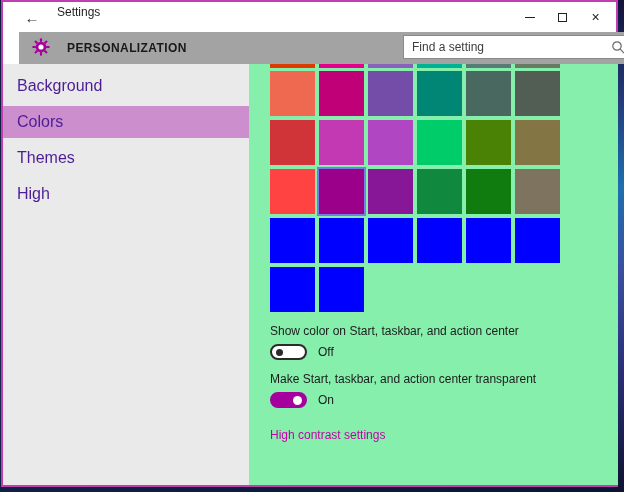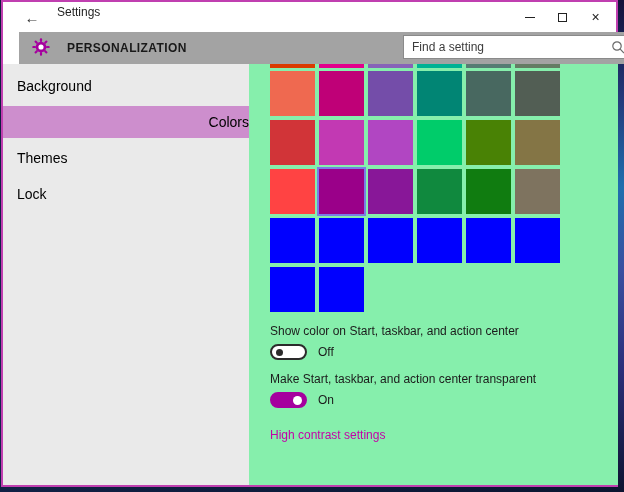--- a/index.html
+++ b/index.html
@@ -46,23 +46,23 @@
   }
   .search-box input::placeholder { color: #3c3c3c; opacity: 1; }
   .search-icon { position: absolute; right: 5px; top: 5px; }
   
   .sidebar {
     position: absolute; left: 0; top: 62px; width: 246px; height: 421px;
     background: #eaeaea; padding-top: 6px;
   }
   .side-item {
     height: 32px; margin-bottom: 4px; line-height: 32px;
-    padding-left: 14px; font-size: 14px; color: #000000; cursor: default;
-  }
-  .side-item.selected { background: #cd8ecd; text-align: right; }
+    padding-left: 14px; font-size: 16px; color: #4c1d95; cursor: default;
+  }
+  .side-item.selected { background: #cd8ecd; }
   
   .content { position: absolute; left: 246px; top: 62px; width: 369px; height: 421px; background: #86efac; padding-left: 21px; }
   .partial-row { display: flex; gap: 4px; height: 4px; margin-bottom: 3px; }
   .partial-row .sliver { width: 45px; height: 4px; }
   .swatch-row { display: flex; gap: 4px; margin-bottom: 4px; }
   .swatch { width: 45px; height: 45px; }
   .swatch.selected { outline: 2px solid #7b7be6; outline-offset: 0px; }
   .toggle-label { font-size: 12px; color: #1b1b1b; margin-top: 12px; }
   .toggle-row { display: flex; align-items: center; margin-top: 6px; height: 16px; }
   .toggle { position: relative; width: 37px; height: 16px; border-radius: 9px; }
@@ -127,21 +127,21 @@
           <line x1="9.2" y1="9.2" x2="13" y2="13" stroke="#6a6a6a" stroke-width="1.2"></line>
         </svg>
       </span>
     </div>
   </div>
 
   <div class="sidebar">
     <div class="side-item">Background</div>
     <div class="side-item selected">Colors</div>
     <div class="side-item">Themes</div>
-    <div class="side-item">Lock</div>
+    <div class="side-item">High</div>
   </div>
 
   <div class="content">
     <div class="partial-row">
         <div class="sliver" style="background: rgb(218, 59, 1);"></div>
         <div class="sliver" style="background: rgb(227, 0, 140);"></div>
         <div class="sliver" style="background: rgb(135, 100, 184);"></div>
         <div class="sliver" style="background: rgb(0, 178, 148);"></div>
         <div class="sliver" style="background: rgb(86, 124, 115);"></div>
         <div class="sliver" style="background: rgb(100, 124, 100);"></div>

